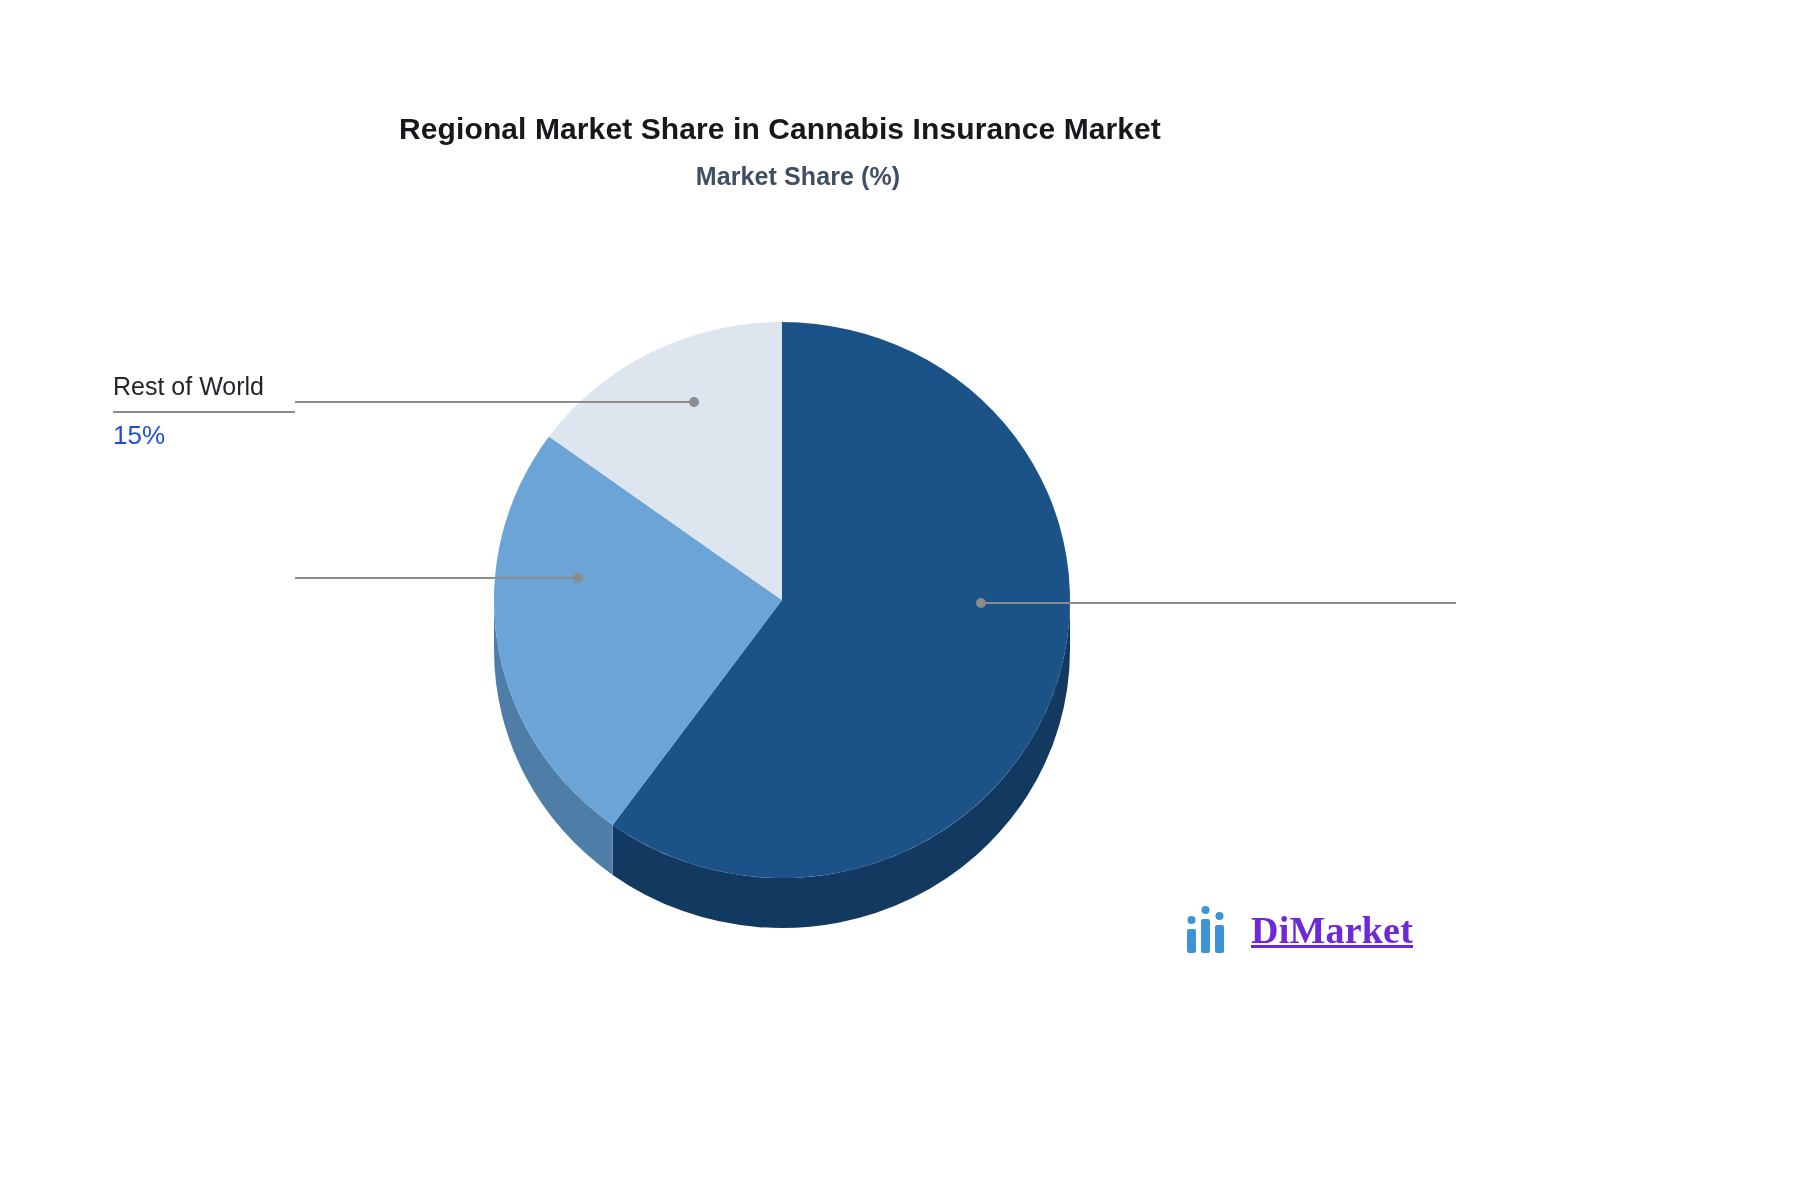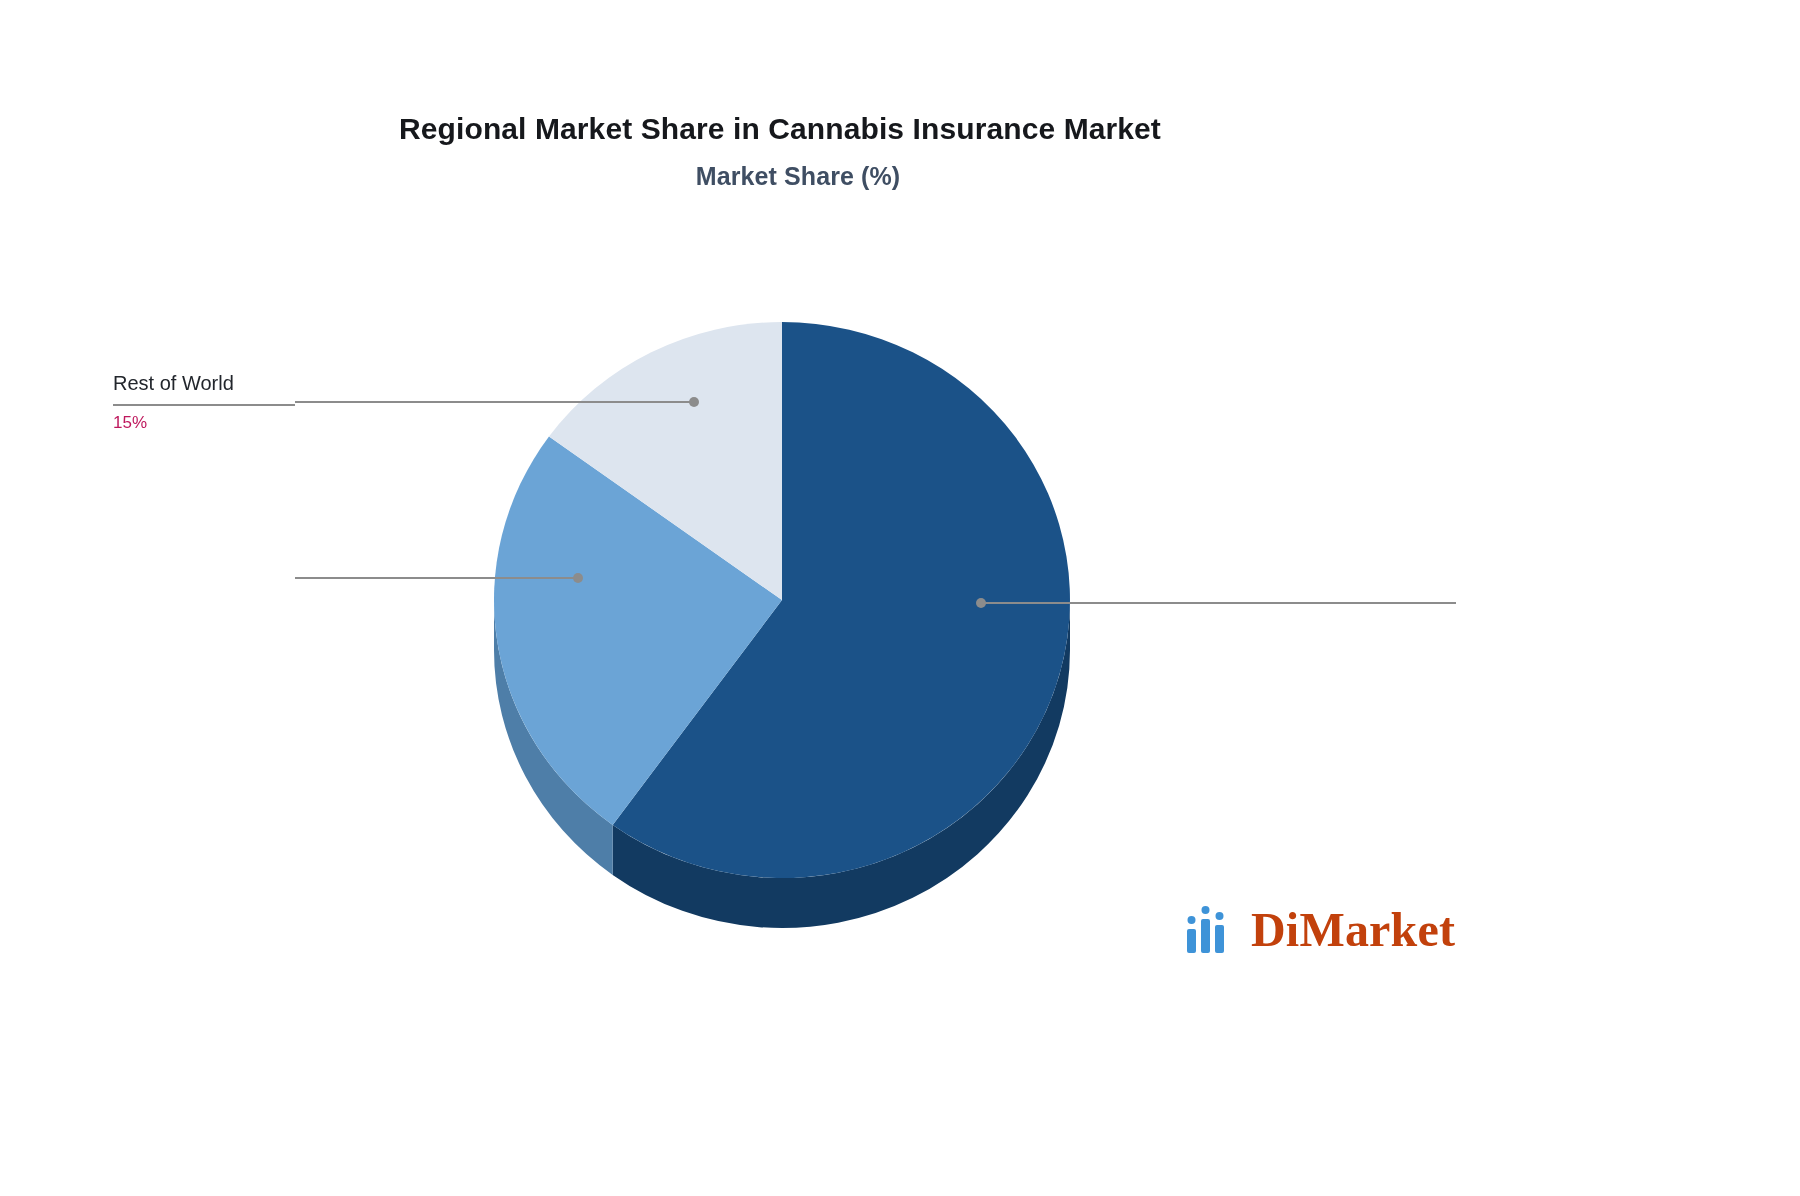--- a/index.html
+++ b/index.html
@@ -49,33 +49,33 @@
     width: 1800px;
     height: 1196px;
   }
 
   
   .callout {
     position: absolute;
     font-family: "Liberation Sans", sans-serif;
   }
   .callout .cl-name {
-    font-size: 20px;
+    font-size: 25px;
     color: #22262c;
     white-space: nowrap;
     line-height: 1.35;
   }
   .callout .cl-rule {
     height: 0;
     border-top: 2px solid #8c8c8c;
     margin: 7px 0 6px 0;
   }
   .callout .cl-value {
-    font-size: 17px;
-    color: #be185d;
+    font-size: 26px;
+    color: #1d4ed8;
     white-space: nowrap;
     line-height: 1.3;
   }
   .callout.left { text-align: left; }
   .callout.right { text-align: right; }
 
   #callout-row  { left: 113px; top: 370px; width: 182px; }
   #callout-eu   { left: 113px; top: 547px; width: 182px; }
   #callout-na   { left: 1275px; top: 566px; width: 181px; }
 
@@ -84,25 +84,26 @@
     position: absolute;
     left: 1185px;
     top: 905px;
     display: flex;
     align-items: center;
     gap: 10px;
   }
   #logo-mark { display: block; }
   #logo-text {
     font-family: "Liberation Serif", serif;
-    font-size: 48px;
+    font-size: 38px;
     font-weight: bold;
-    color: #c2410c;
+    color: #6d28d9;
     letter-spacing: 0.2px;
     line-height: 1;
+    text-decoration: underline;
   }
 </style>
 </head>
 <body>
 
 <div id="canvas">
 
   <div id="title-block">
     <div id="chart-title">Regional Market Share in Cannabis Insurance Market</div>
     <div id="chart-subtitle">Market Share (%)</div>

